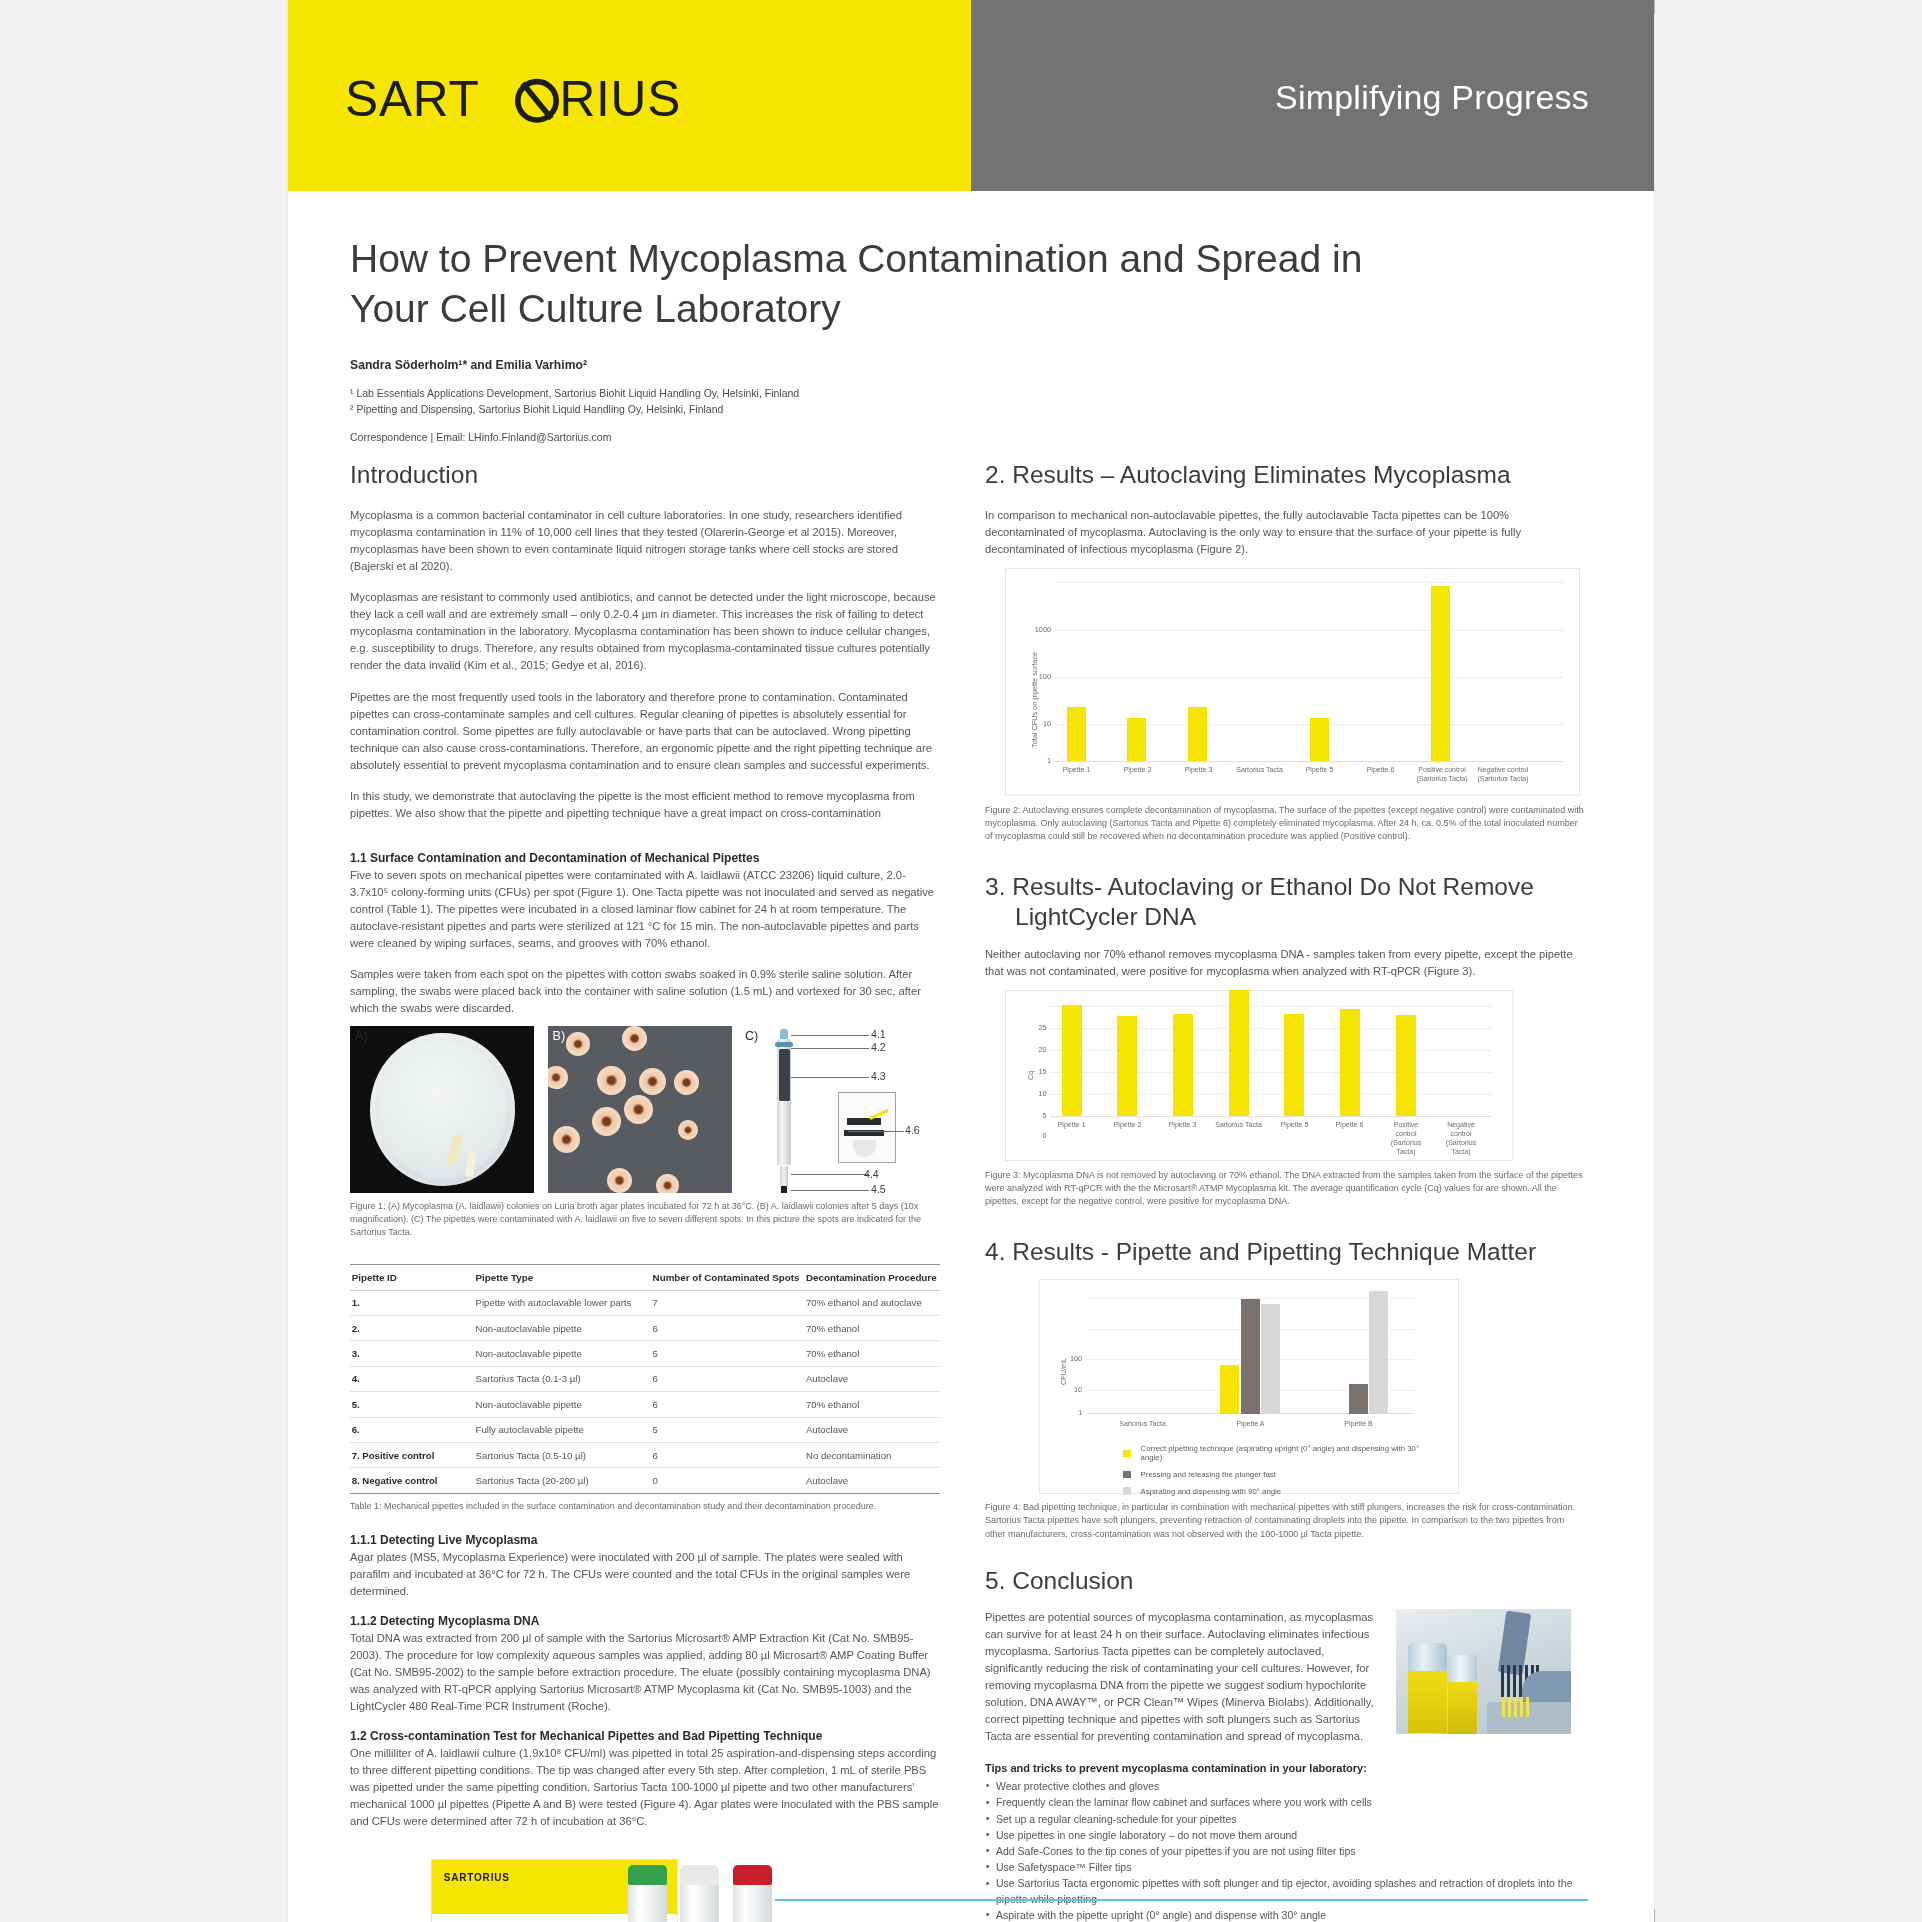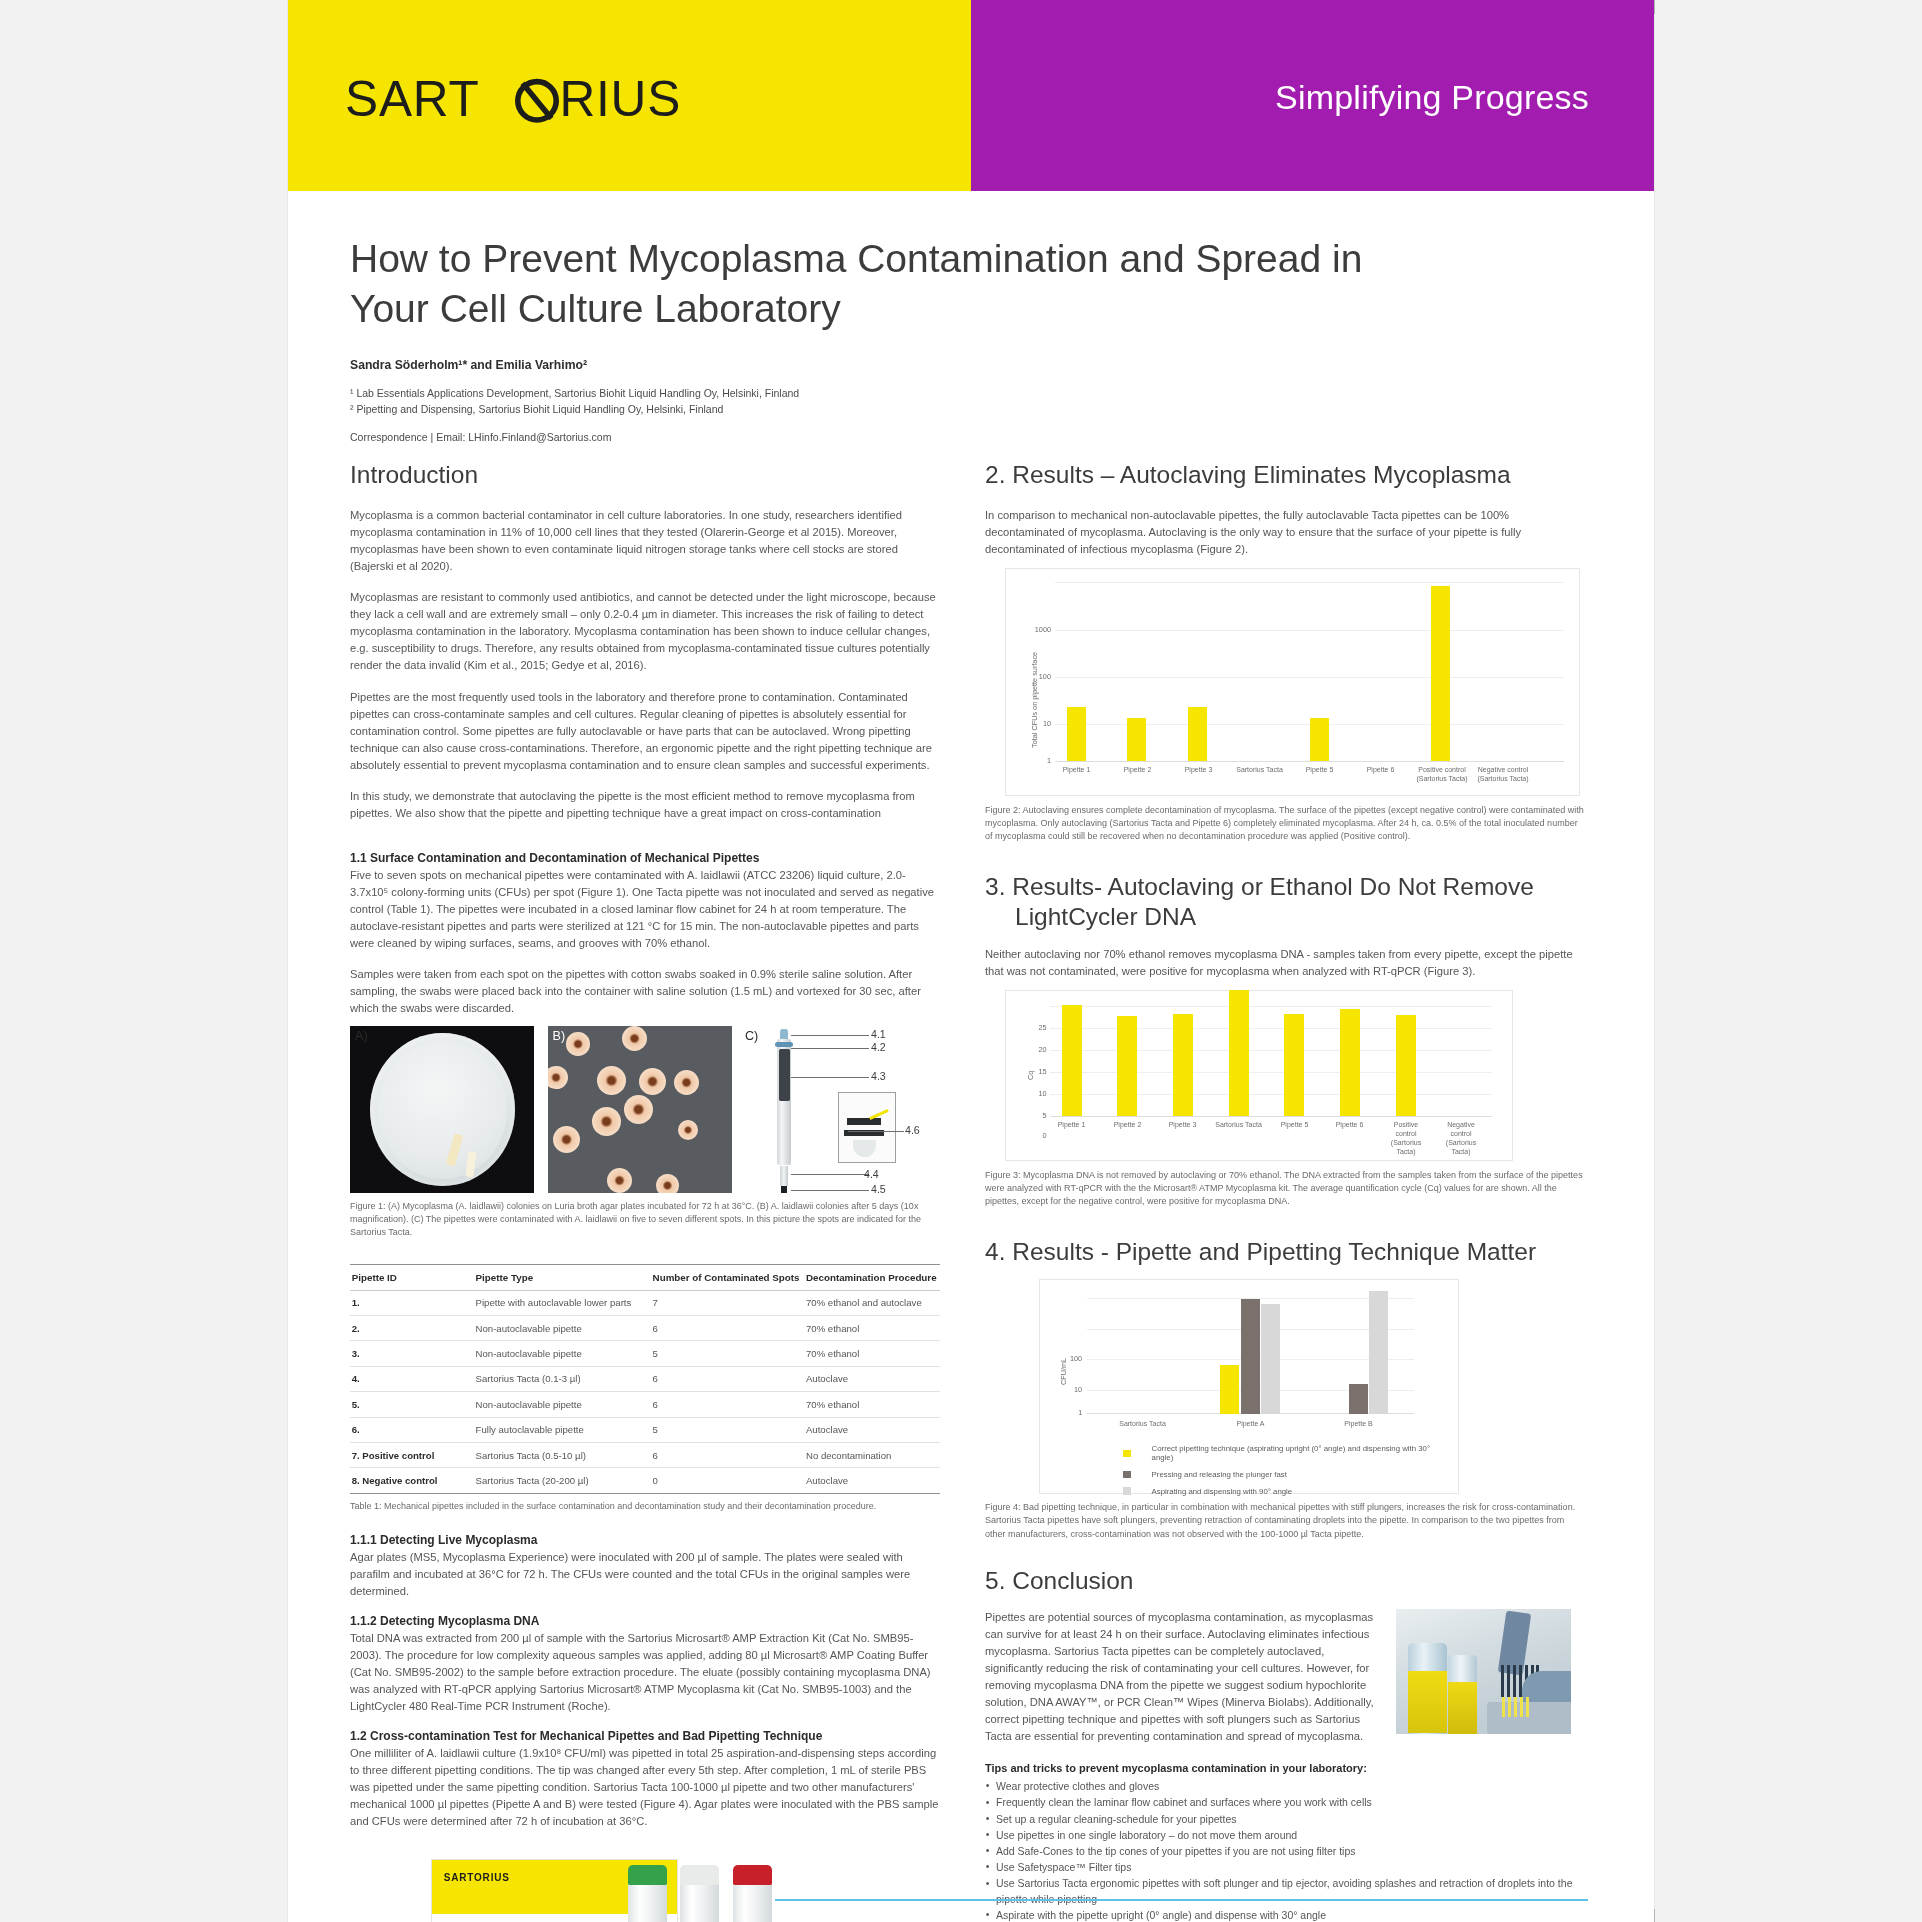--- a/index.html
+++ b/index.html
@@ -15,21 +15,21 @@
     width:1366px;height:1923px;
     background:#ffffff;
     box-shadow:0 0 0 0.8px rgba(0,0,0,0.04);
     overflow:hidden;
   }
   
   .cropmark{position:absolute;background:#b9b9b9;}
   
   .hdr{position:absolute;left:0;top:0;width:1366px;height:191px;display:flex;}
   .hdr-yellow{width:683px;height:191px;background:#f5e500;position:relative;}
-  .hdr-dark{width:683px;height:191px;background:#a21caf;position:relative;}
+  .hdr-dark{width:683px;height:191px;background:#737373;position:relative;}
   .logo{position:absolute;left:57px;top:72px;height:56px;}
   .tagline{
     position:absolute;right:65px;top:78px;
     color:#ffffff;font-size:34px;font-weight:400;letter-spacing:0.2px;
     white-space:nowrap;
   }
   
   .title{
     position:absolute;left:62px;top:234px;width:1054px;
     font-size:39px;line-height:1.28;font-weight:400;color:#3c3c3c;
@@ -103,21 +103,21 @@
   .tcap-c{position:absolute;width:39px;height:20px;top:-5px;border-radius:5px 5px 1.7px 1.7px;}
   
   .chartbox{border:0.8px solid #e6e6e6;background:#fff;position:relative;}
   .axis-ylab{position:absolute;font-size:7.3px;color:#6c6d70;transform:rotate(-90deg);transform-origin:left top;white-space:nowrap;}
   .tick{position:absolute;font-size:7.3px;color:#6c6d70;text-align:right;}
   .gline{position:absolute;height:0.8px;background:#edeef0;}
   .xlab{position:absolute;font-size:7px;color:#6c6d70;text-align:center;line-height:1.28;}
   .bar{position:absolute;background:#f5e500;}
   .bar.d{background:#7a716c;}
   .bar.l{background:#d8d8d8;}
-  .legrow{display:flex;align-items:center;gap:21px;margin-top:7.6px;font-size:7.8px;color:#5a5b5d;padding-left:36px;}
+  .legrow{display:flex;align-items:center;gap:10px;margin-top:7.6px;font-size:7.8px;color:#5a5b5d;padding-left:36px;}
   .swatch{width:7.6px;height:7.6px;flex:0 0 auto;}
   
   .concl-flex{display:flex;gap:15px;}
   .concl-txt{width:396px;}
   .concl-img{width:175px;height:125px;position:relative;overflow:hidden;background:#dfe6ea;flex:0 0 auto;}
   .ci-bg{position:absolute;inset:0;background:linear-gradient(160deg,#e9eef0 0%,#cfd9de 45%,#b8c6ce 100%);}
   .ci-bottle{position:absolute;left:11.8px;top:34px;width:39px;height:91px;border-radius:5px 5px 2.5px 2.5px;
     background:linear-gradient(90deg,#b9cfdc,#e8f2f6 40%,#a9c3d1);}
   .ci-liq{position:absolute;left:11.8px;top:62px;width:39px;height:62px;background:linear-gradient(180deg,#f0dc12,#d7c40d);}
   .ci-bottle2{position:absolute;left:52px;top:46px;width:29px;height:79px;border-radius:4.2px;

